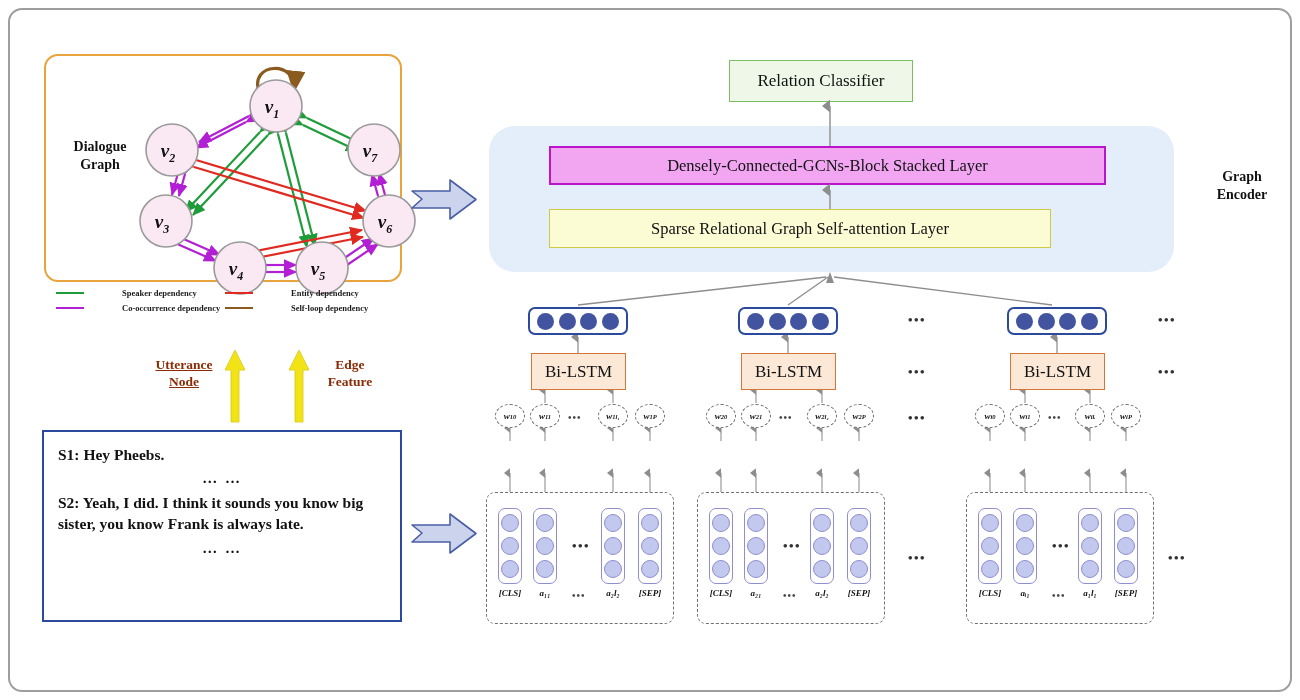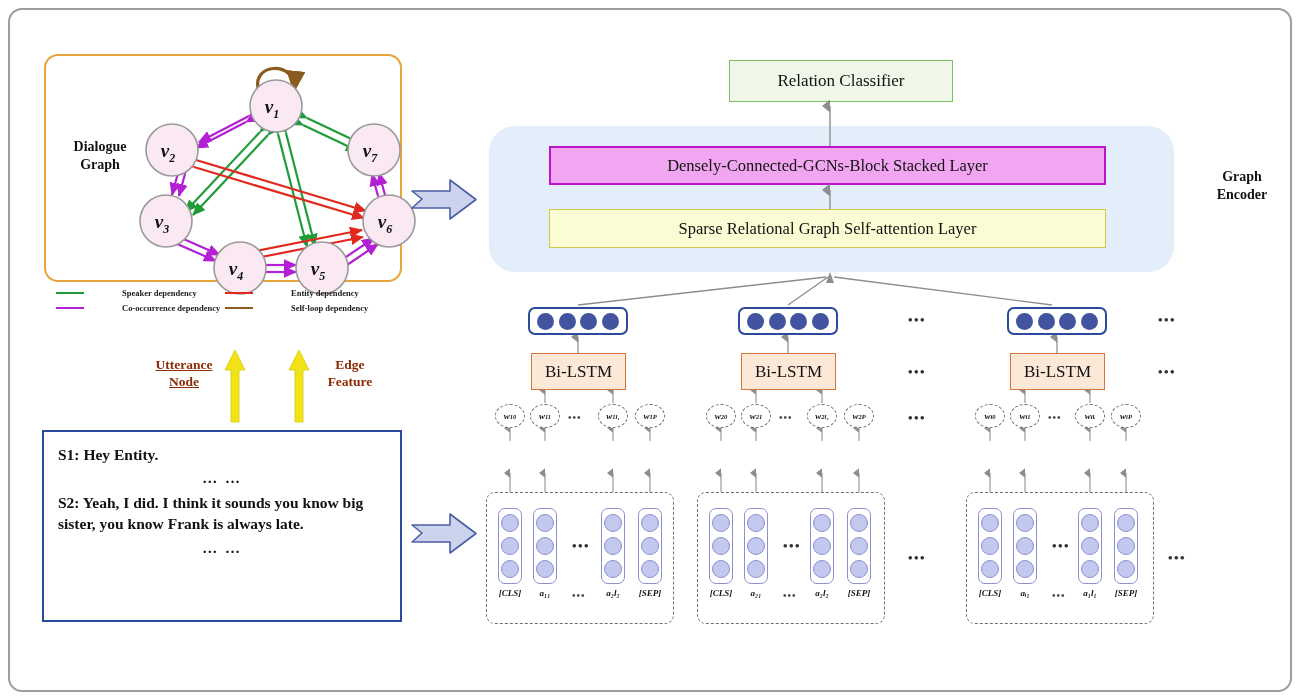--- a/index.html
+++ b/index.html
@@ -35,28 +35,28 @@
      padding:12px 14px 0 14px;font-size:15.5px;color:#121212;line-height:1.38;font-weight:bold;}
   .dlg-line{white-space:pre-wrap;}
   .dlg-dots{text-align:center;letter-spacing:2px;font-size:15px;margin:3px 0;}
 
   
   .blockarrow{position:absolute;}
 
   
   .encoder-bg{position:absolute;left:489px;top:126px;width:685px;height:146px;
       background:#e3eefa;border-radius:26px;}
-  .relbox{position:absolute;left:729px;top:60px;width:224px;height:42px;
+  .relbox{position:absolute;left:729px;top:60px;width:184px;height:42px;
       border:1.6px solid #7cbf62;background:#eef7e8;box-sizing:border-box;
       display:flex;align-items:center;justify-content:center;
       font-size:17px;color:#121212;}
   .gcnbox{position:absolute;left:549px;top:146px;width:557px;height:39px;
       border:2px solid #b816c8;background:#f2a6f2;box-sizing:border-box;
       display:flex;align-items:center;justify-content:center;font-size:16.5px;color:#121212;}
-  .srgbox{position:absolute;left:549px;top:209px;width:557px;height:39px;
+  .srgbox{position:absolute;left:549px;top:209px;width:502px;height:39px;
       border:1.6px solid #cfc94a;background:#fbfbd4;box-sizing:border-box;
       display:flex;align-items:center;justify-content:center;font-size:16.5px;color:#121212;}
   .graph-encoder-label{position:absolute;left:1196px;top:168px;width:92px;text-align:center;
       font-weight:bold;font-size:14px;color:#121212;line-height:1.3;}
 
   
   .vecbox{position:absolute;width:100px;height:28px;border:2px solid #2b4a9b;
      border-radius:7px;background:#fff;box-sizing:border-box;
      display:flex;align-items:center;justify-content:space-around;padding:0 5px;}
   .vecdot{width:17px;height:17px;border-radius:50%;background:#42549f;}
@@ -205,21 +205,21 @@
   </div>
 
   <svg class="yarrow" style="left:224px;top:350px;" width="22" height="72">
     <path d="M11,0 L21,20 L15,20 L15,72 L7,72 L7,20 L1,20 z" fill="#f2e316" stroke="#d6c90f" stroke-width="0.8"></path>
   </svg>
   <svg class="yarrow" style="left:288px;top:350px;" width="22" height="72">
     <path d="M11,0 L21,20 L15,20 L15,72 L7,72 L7,20 L1,20 z" fill="#f2e316" stroke="#d6c90f" stroke-width="0.8"></path>
   </svg>
 
   <div class="dialogbox">
-    <div class="dlg-line">S1: Hey Entity.</div>
+    <div class="dlg-line">S1: Hey Pheebs.</div>
     <div class="dlg-dots">… …</div>
     <div class="dlg-line">S2: Yeah, I did. I think it sounds you know big sister, you know Frank is always late.</div>
     <div class="dlg-dots">… …</div>
   </div>
 
   <svg class="blockarrow" style="left:410px;top:178px;" width="70" height="44">
     <path d="M2,13 L12,21 L2,30 L40,30 L40,41 L66,21.5 L40,2 L40,13 z" fill="#ccd3ec" stroke="#4a5fa5" stroke-width="1.6" stroke-linejoin="round"></path>
   </svg>
   <svg class="blockarrow" style="left:410px;top:512px;" width="70" height="44">
     <path d="M2,13 L12,21 L2,30 L40,30 L40,41 L66,21.5 L40,2 L40,13 z" fill="#ccd3ec" stroke="#4a5fa5" stroke-width="1.6" stroke-linejoin="round"></path>

